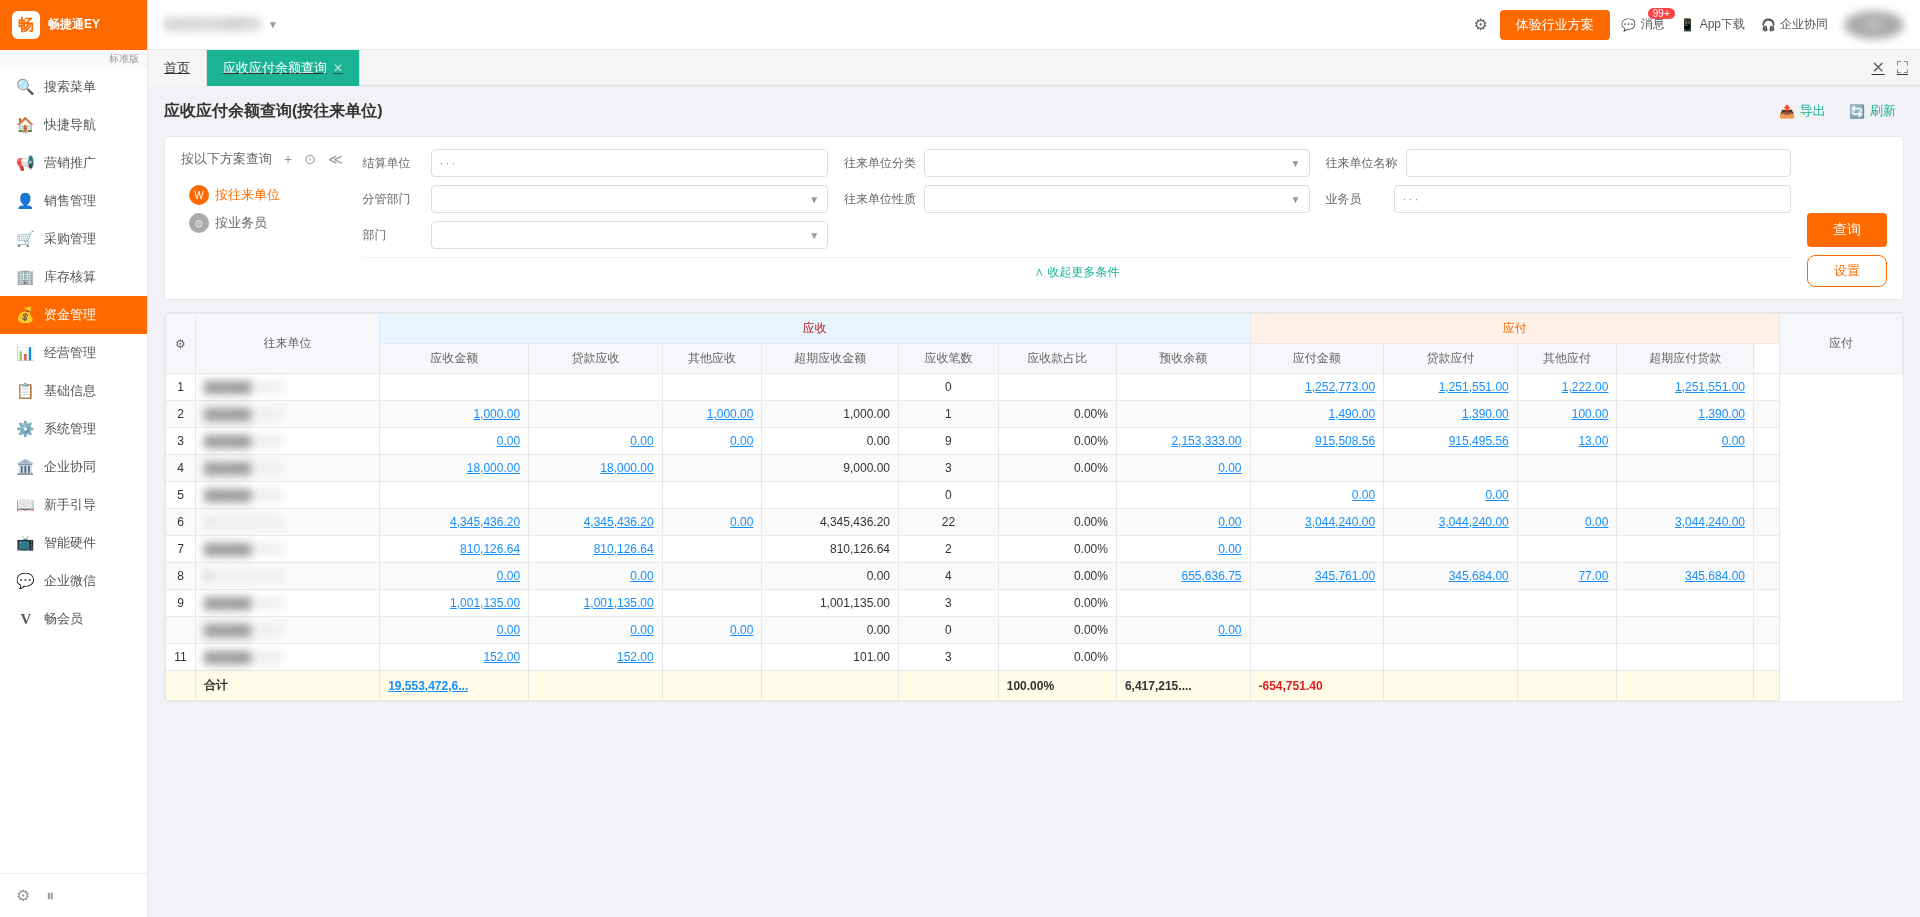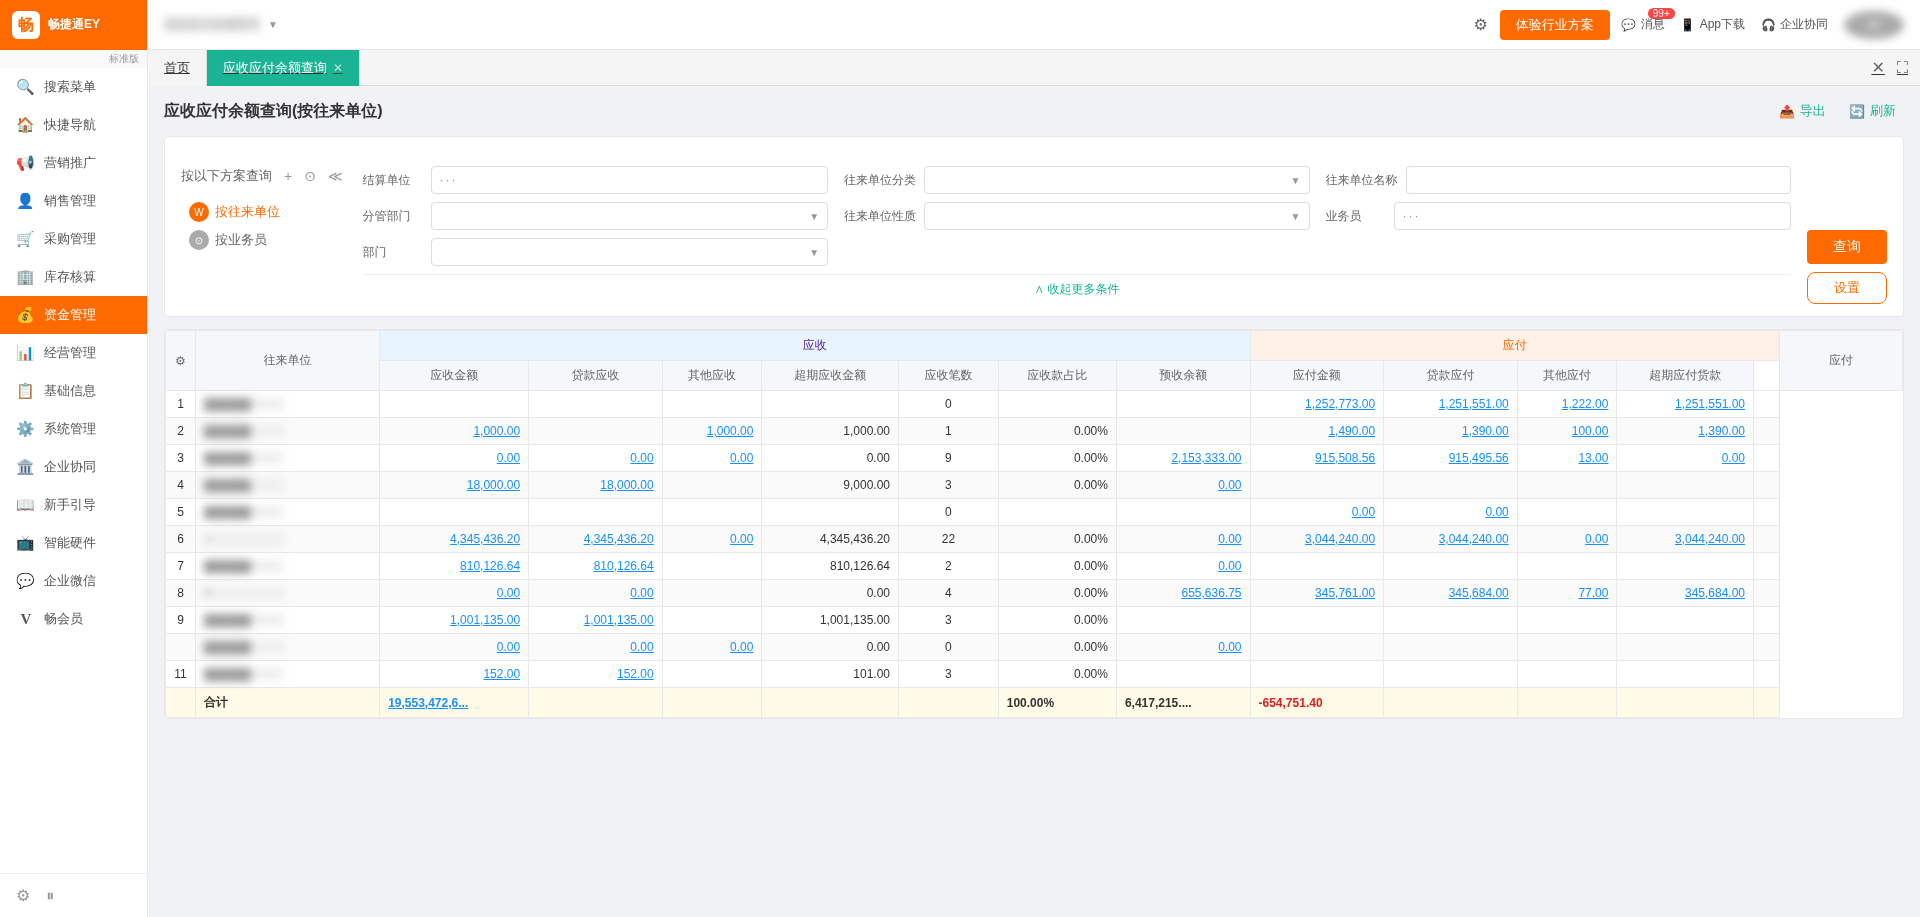--- a/index.html
+++ b/index.html
@@ -298,21 +298,21 @@
           <span>导出</span>
         </button>
         <button class="action-btn">
           <span>🔄</span>
           <span>刷新</span>
         </button>
       </div>
     </div>
 
     <div class="search-panel">
-      <div style="display:flex;gap:16px;margin-top:17px;">
+      <div style="display:flex;gap:16px;">
         <div style="min-width:130px;">
           <div class="search-panel-header">
             <span>按以下方案查询</span>
             <div class="icon-btns">
               <span class="icon-btn">+</span>
               <span class="icon-btn">⊙</span>
               <span class="icon-btn">≪</span>
             </div>
           </div>
           <div class="search-options">
@@ -392,21 +392,21 @@
 
     <div class="data-table-container">
       <div style="overflow-x:auto;">
         <table class="data-table">
           <thead>
             <tr>
               <th rowspan="2" class="gear-cell">
                 <span class="settings-icon">⚙</span>
               </th>
               <th rowspan="2" style="text-align:center;min-width:120px;">往来单位</th>
-              <th colspan="7" style="background:#e8f4ff;color:#4c1d95;">应收</th>
+              <th colspan="7" style="background:#e8f4ff;color:#b91c1c;">应收</th>
               <th colspan="5" style="background:#fff0e8;color:#ff6a00;">应付</th>
               <th rowspan="2" style="min-width:80px;">应付</th>
             </tr>
             <tr>
               <th>应收金额</th>
               <th>贷款应收</th>
               <th>其他应收</th>
               <th>超期应收金额</th>
               <th>应收笔数</th>
               <th>应收款占比</th>

